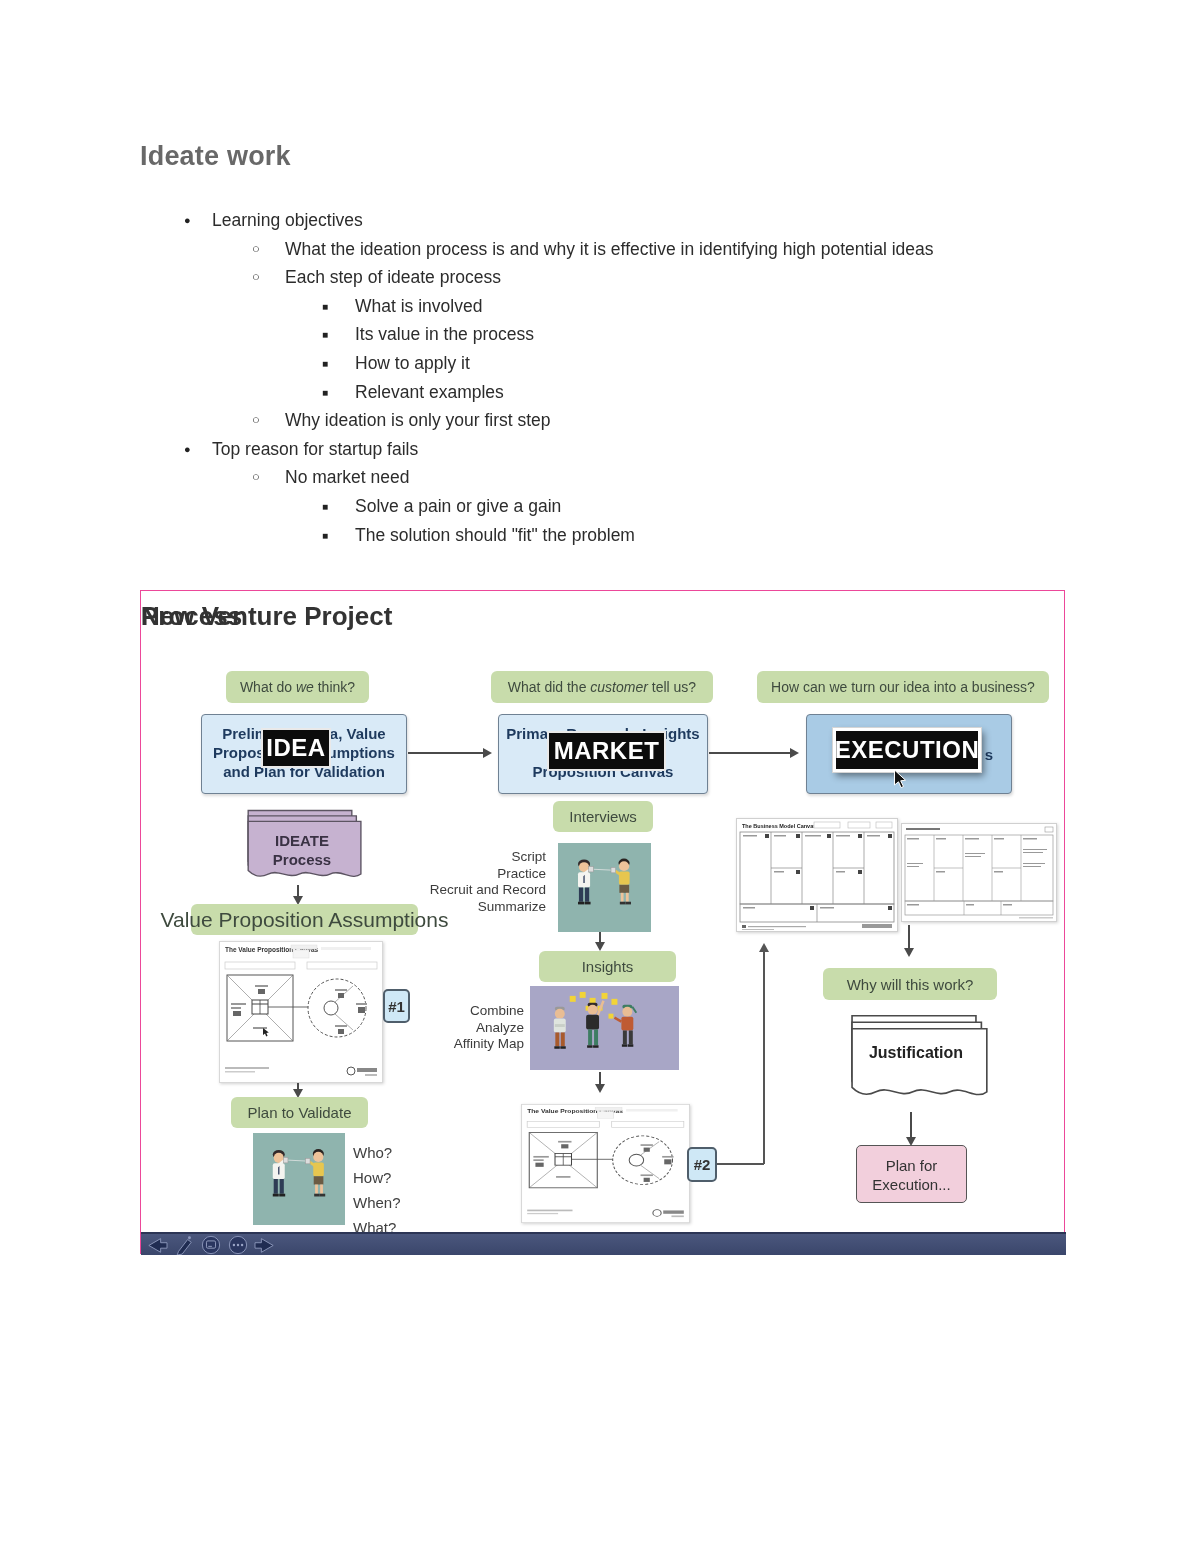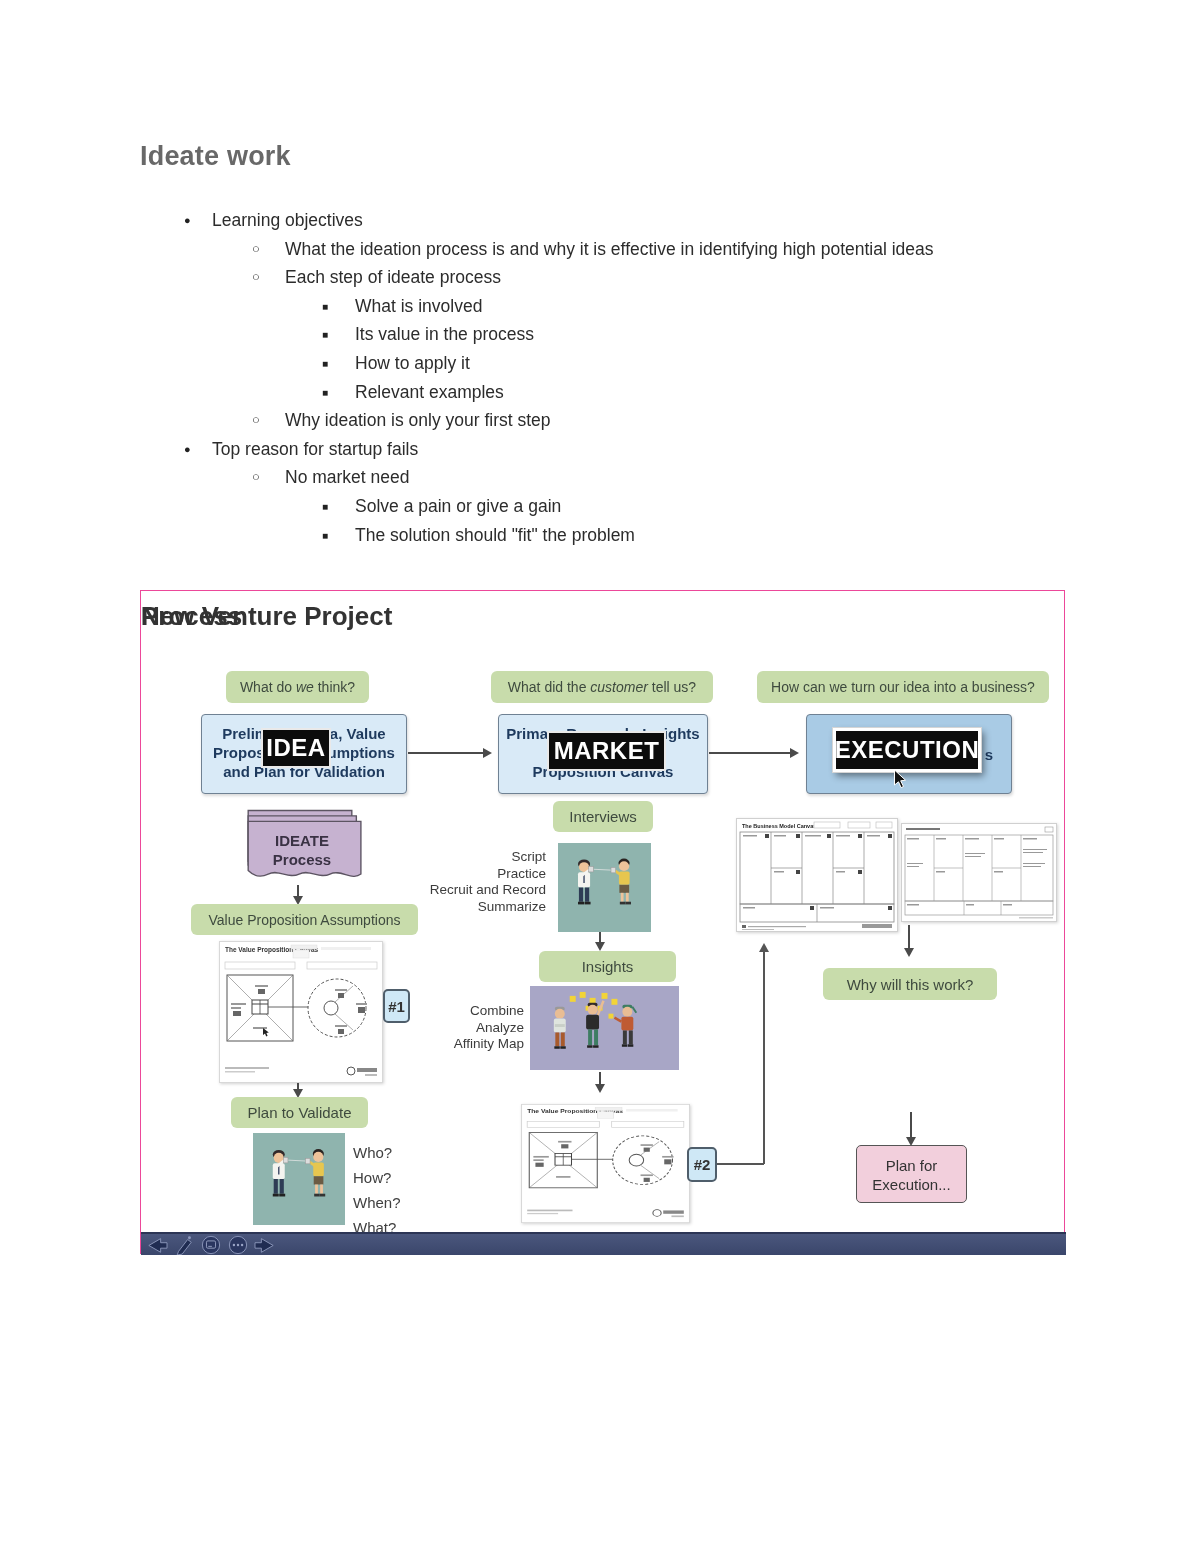--- a/index.html
+++ b/index.html
@@ -69,21 +69,21 @@
   
   .docstack svg { position:absolute; inset:0; width:100%; height:100%; }
   .ds-ideate { left:95px; top:214px; width:128px; height:80px; }
   .ds-just   { left:698px; top:413px; width:150px; height:106px; }
   .ds-text { position:absolute; left:0; right:-4px; text-align:center; font-weight:700; }
   .ds-ideate .ds-text { top:26px; font-size:15px; color:#3a3244; line-height:19px; }
   .ds-just   .ds-text { top:40px; font-size:16px; color:#222; }
   .ds-text div { position:static; }
 
   
-  .vpa-label  { left:50px;  top:313px; width:227px; height:31px; font-size:14px; }
+  .vpa-label  { left:50px;  top:313px; width:227px; height:31px; font-size:21px; }
   .plan-label { left:90px;  top:506px; width:137px; height:31px; font-size:15px; }
   .int-label  { left:412px; top:210px; width:100px; height:31px; font-size:15px; }
   .ins-label  { left:398px; top:360px; width:137px; height:31px; font-size:15px; }
   .why-label  { left:682px; top:377px; width:174px; height:32px; font-size:15px; }
 
   
   .vpc1 { left:78px;  top:350px; width:164px; height:142px; }
   .vpc2 { left:380px; top:513px; width:169px; height:119px; }
   .bmc1 { left:595px; top:227px; width:162px; height:114px; }
   .bmc2 { left:760px; top:232px; width:156px; height:99px; }
@@ -532,20 +532,32 @@
           </g>
         <rect x="118" y="94" width="34" height="1.5" fill="#ccc"></rect>
       </svg>
     </div>
     <div class="varrow va-e"></div>
 
     <div class="glabel why-label">
         <span>Why will this work?</span>
       </div>
 
+    <div class="docstack ds-just">
+      <svg viewBox="0 0 138 88">
+        <g fill="#fff" stroke="#4a4a4a" stroke-width="1.5">
+          <path transform="translate(-10,-12)" d="M22 18 H136 V76 C126 84 114 70 102 76 C90 82 80 70 68 76 C56 82 46 70 34 76 C28 79 24 78 22 74 Z"></path>
+          <path transform="translate(-5,-6)" d="M17 18 H136 V76 C126 84 114 70 102 76 C90 82 80 70 68 76 C56 82 46 70 34 76 C26 80 19 78 17 72 Z"></path>
+          <path d="M12 18 H136 V76 C126 84 114 70 102 76 C90 82 80 70 68 76 C56 82 46 70 34 76 C26 80 18 78 12 72 Z"></path>
+        </g>
+      </svg>
+      <div class="ds-text">
+        <div>Justification</div>
+      </div>
+    </div>
     <div class="varrow va-f"></div>
 
     <div class="pinkbox">
       <div>Plan for</div>
       <div>Execution...</div>
     </div>
 
     <div class="toolbar">
       <svg viewBox="0 0 26 22">
           <path d="M17 4 L17 8.5 H24 V14.5 H17 V19 L4 11.5 Z" fill="#202c52" stroke="#8e99bd" stroke-width="1"></path>

